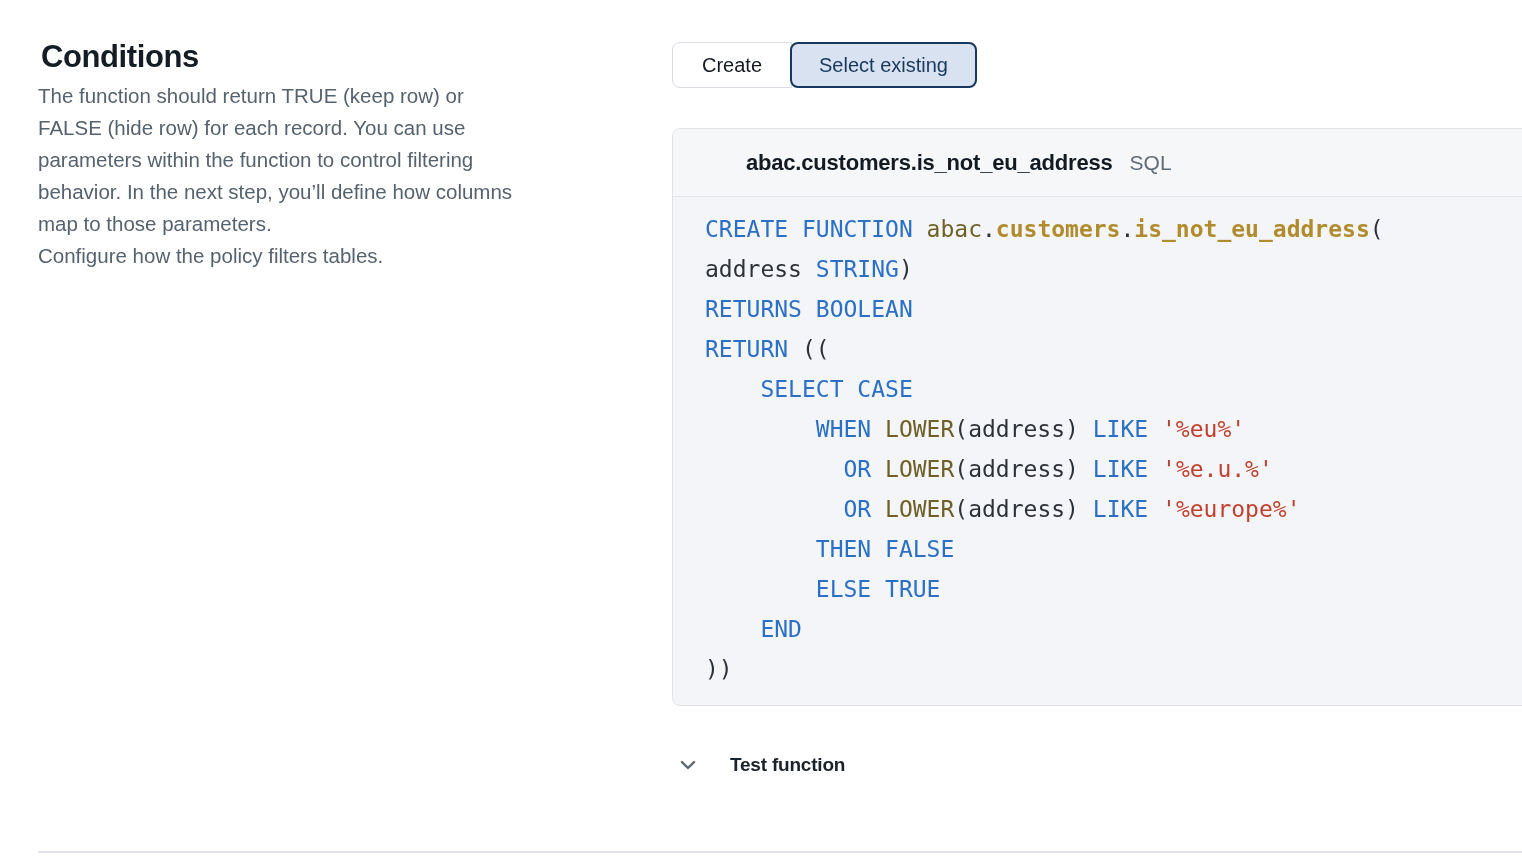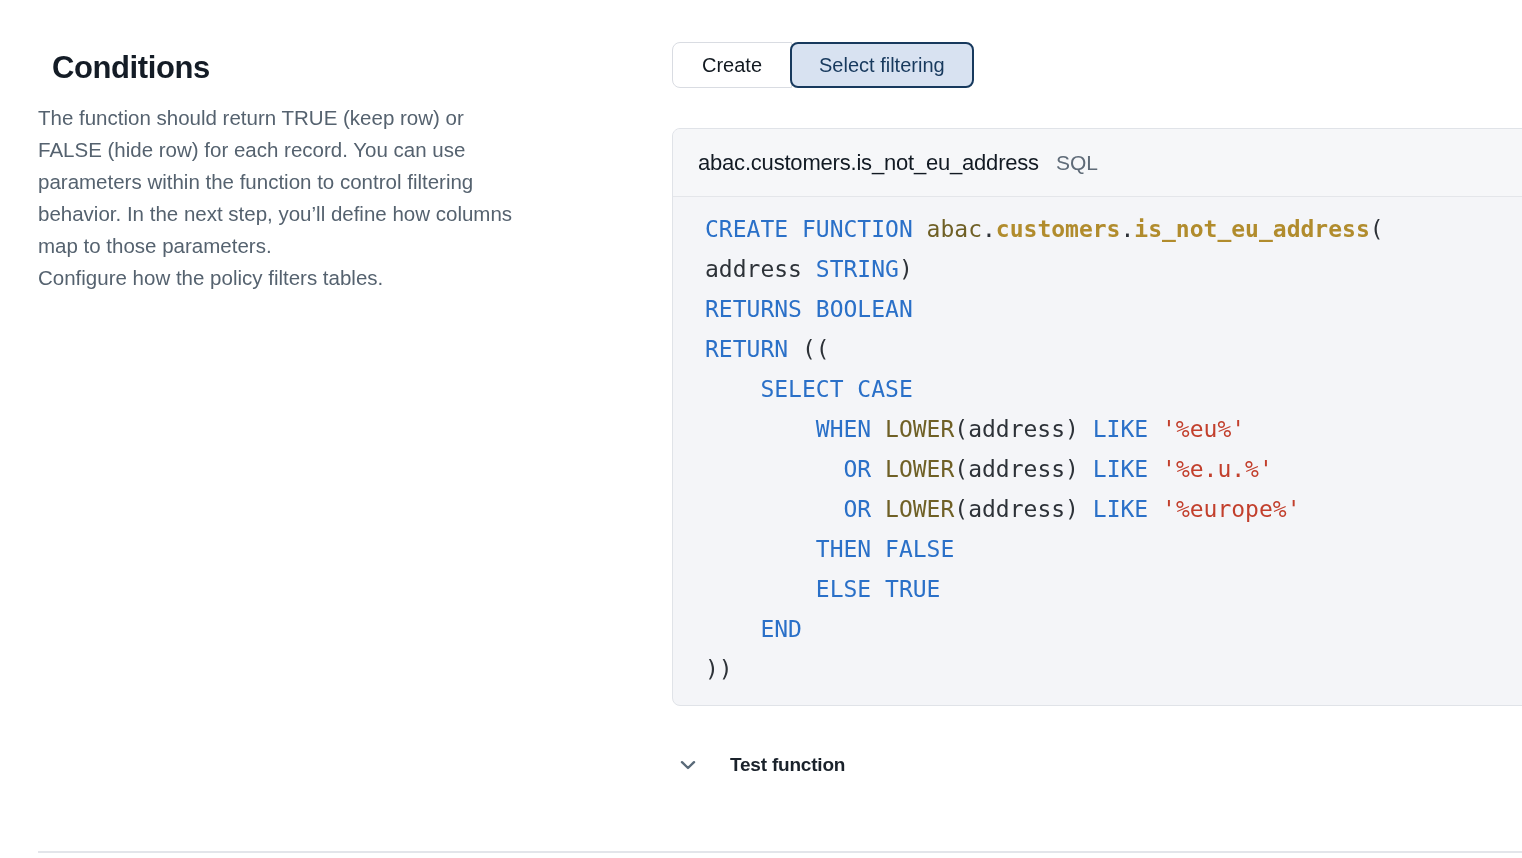--- a/index.html
+++ b/index.html
@@ -21,21 +21,21 @@
     width: 1522px; height: 858px;
     overflow: hidden;
     background: #ffffff;
     font-family: "Liberation Sans", sans-serif;
   }
   .page { position: relative; width: 1522px; height: 858px; }
 
   
   .left-col { position: absolute; left: 38px; top: 34px; width: 608px; }
   .page-title {
-    margin: 14px;
+    margin: 3px;
     font-size: 31px; font-weight: 700;
     letter-spacing: -0.4px;
     color: var(--color-heading);
     line-height: 40px;
   }
   p.desc {
     margin: 0;
     font-size: 20.5px; line-height: 32px;
     color: var(--color-body-text);
     white-space: pre-line;
@@ -78,21 +78,21 @@
     overflow: hidden;
   }
   .panel-header {
     height: 68px;
     background: #f6f7f9;
     border-bottom: 1px solid #e4e6ea;
     display: flex; align-items: center;
     gap: 17px;
     padding: 0 25px;
   }
-  .fn-name { font-size: 22px; font-weight: 400; color: #121a23; letter-spacing: -0.2px; }
+  .fn-name { font-size: 22px; font-weight: 700; color: #121a23; letter-spacing: -0.2px; margin-left: 48px; }
   .fn-lang { font-size: 21px; font-weight: 400; color: #5f6b78; }
 
   .code {
     margin: 0;
     padding: 12px 16px 16px 32px;
     font-family: "DejaVu Sans Mono", monospace;
     font-size: 23px;
     line-height: 40px;
     color: var(--color-code-plain);
     white-space: pre;
@@ -133,21 +133,21 @@
 parameters within the function to control filtering
 behavior. In the next step, you’ll define how columns
 map to those parameters.</p>
     <p class="desc desc-first">Configure how the policy filters tables.</p>
   </div>
 
   <div class="right-col">
 
     <div class="toggle-group">
       <button class="toggle-btn">Create</button>
-      <button class="toggle-btn selected">Select filtering</button>
+      <button class="toggle-btn selected">Select existing</button>
     </div>
 
     <div class="panel">
       <div class="panel-header">
         <span class="fn-name">abac.customers.is_not_eu_address</span>
         <span class="fn-lang">SQL</span>
       </div>
       <pre class="code"><div class="code-line"><span class="tok-kw">CREATE</span><span class="tok-pl"> </span><span class="tok-kw">FUNCTION</span><span class="tok-pl"> </span><span class="tok-fn">abac</span><span class="tok-pl">.</span><span class="tok-id">customers</span><span class="tok-pl">.</span><span class="tok-id">is_not_eu_address</span><span class="tok-pl">(</span></div><div class="code-line"><span class="tok-pl">address </span><span class="tok-kw">STRING</span><span class="tok-pl">)</span></div><div class="code-line"><span class="tok-kw">RETURNS</span><span class="tok-pl"> </span><span class="tok-kw">BOOLEAN</span></div><div class="code-line"><span class="tok-kw">RETURN</span><span class="tok-pl"> ((</span></div><div class="code-line"><span class="tok-pl">    </span><span class="tok-kw">SELECT</span><span class="tok-pl"> </span><span class="tok-kw">CASE</span></div><div class="code-line"><span class="tok-pl">        </span><span class="tok-kw">WHEN</span><span class="tok-pl"> </span><span class="tok-fn">LOWER</span><span class="tok-pl">(address) </span><span class="tok-kw">LIKE</span><span class="tok-pl"> </span><span class="tok-str">'%eu%'</span></div><div class="code-line"><span class="tok-pl">          </span><span class="tok-kw">OR</span><span class="tok-pl"> </span><span class="tok-fn">LOWER</span><span class="tok-pl">(address) </span><span class="tok-kw">LIKE</span><span class="tok-pl"> </span><span class="tok-str">'%e.u.%'</span></div><div class="code-line"><span class="tok-pl">          </span><span class="tok-kw">OR</span><span class="tok-pl"> </span><span class="tok-fn">LOWER</span><span class="tok-pl">(address) </span><span class="tok-kw">LIKE</span><span class="tok-pl"> </span><span class="tok-str">'%europe%'</span></div><div class="code-line"><span class="tok-pl">        </span><span class="tok-kw">THEN</span><span class="tok-pl"> </span><span class="tok-kw">FALSE</span></div><div class="code-line"><span class="tok-pl">        </span><span class="tok-kw">ELSE</span><span class="tok-pl"> </span><span class="tok-kw">TRUE</span></div><div class="code-line"><span class="tok-pl">    </span><span class="tok-kw">END</span></div><div class="code-line"><span class="tok-pl">))</span></div></pre>
     </div>
 

